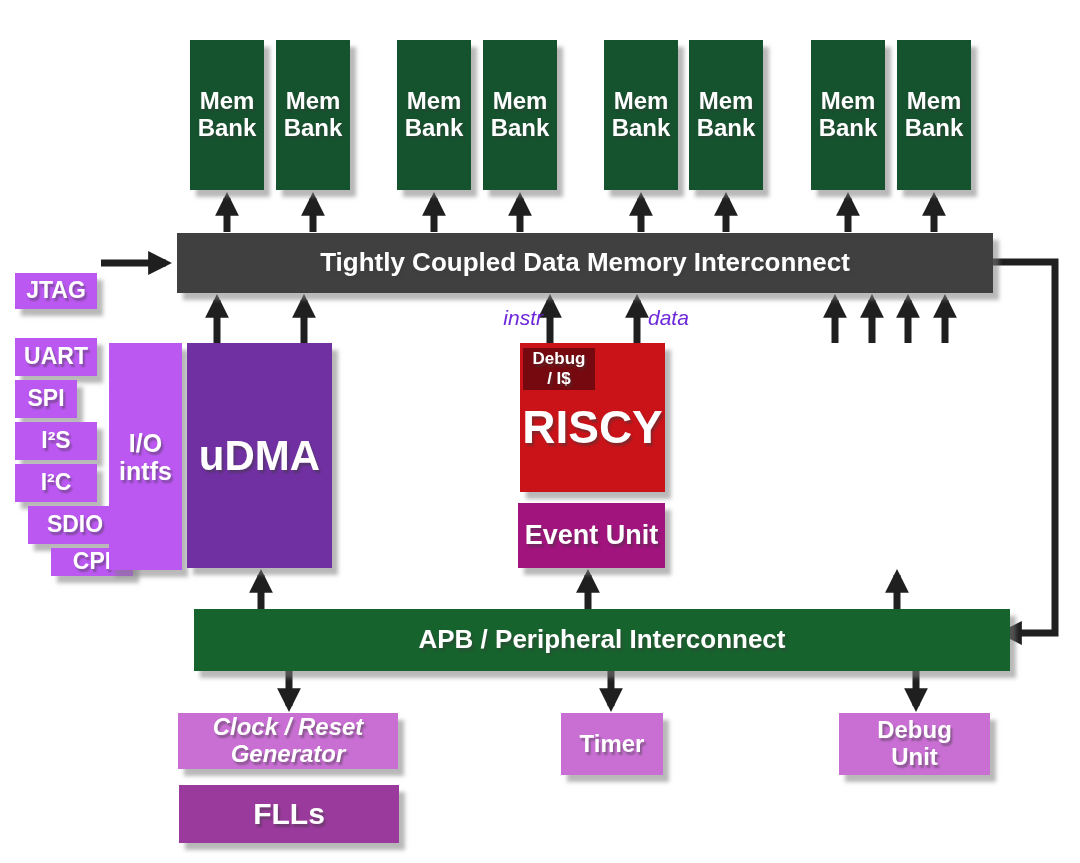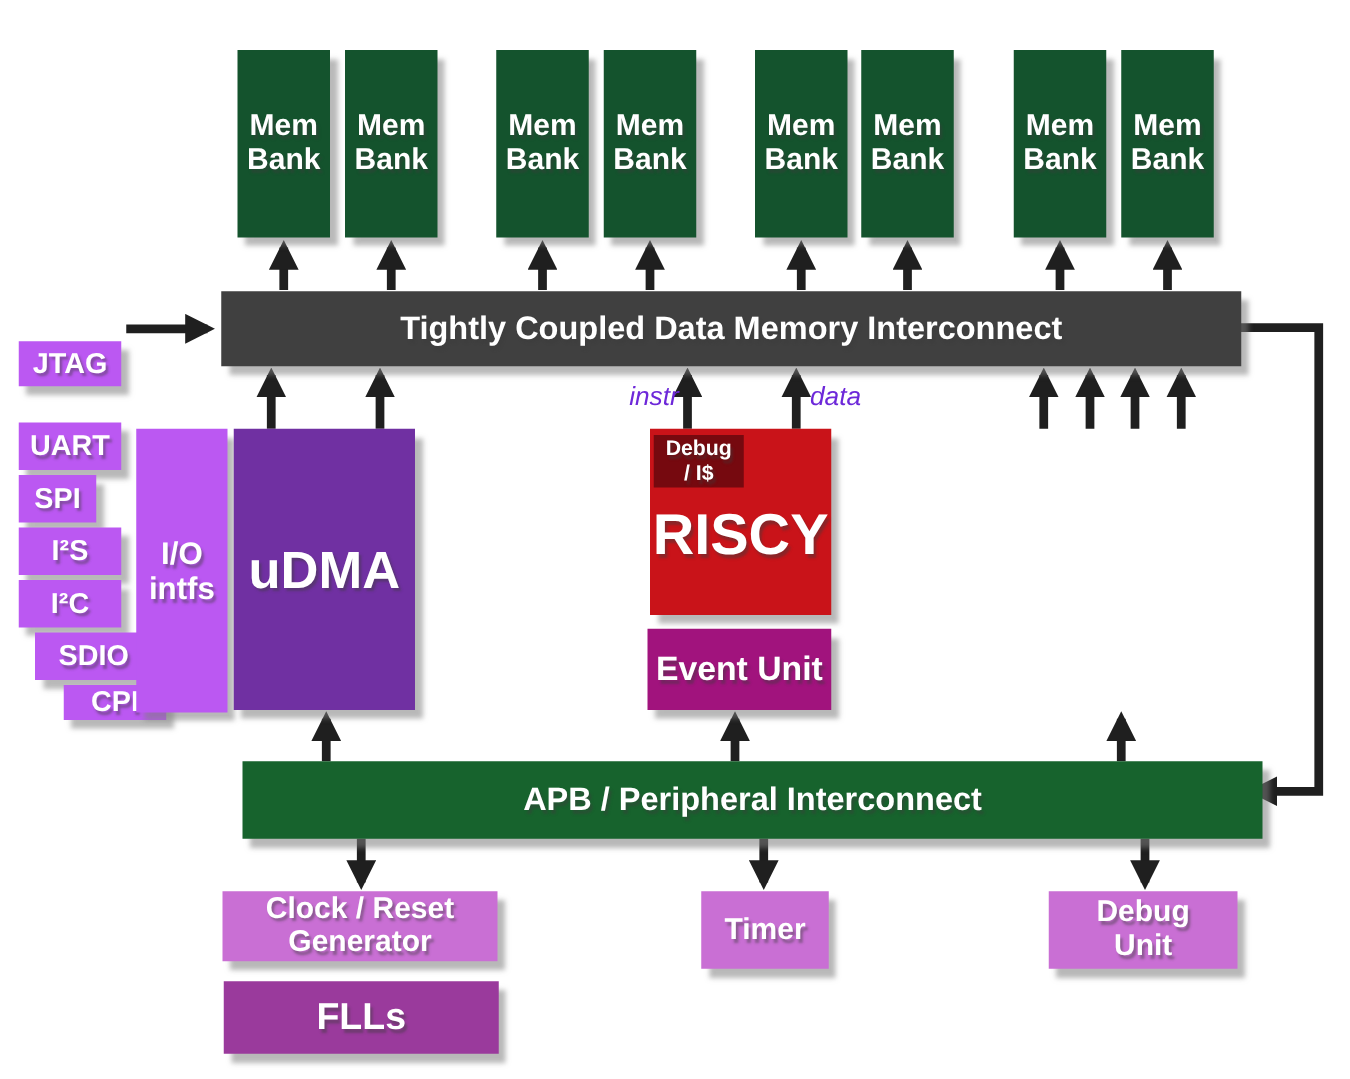--- a/index.html
+++ b/index.html
@@ -168,21 +168,21 @@
 
   <div class="block magenta eventu" style="left:518px;top:503px;width:147px;height:65px;">
     <span class="label">Event Unit</span>
   </div>
 
 
   <div class="block dkgreen bar" style="left:194px;top:609px;width:816px;height:62px;">
     <span class="label">APB / Peripheral Interconnect</span>
   </div>
 
-  <div class="block orchid bottomrow" style="left:178px;top:713px;width:220px;height:56px;">
+  <div class="block orchid bottomrow" style="left:178px;top:713px;width:220px;height:56px;font-style:italic;">
     <span class="label" style="width:180px;">Clock / Reset Generator</span>
   </div>
   <div class="block plum flls" style="left:179px;top:785px;width:220px;height:58px;">
     <span class="label">FLLs</span>
   </div>
   <div class="block orchid bottomrow" style="left:561px;top:713px;width:102px;height:62px;">
     <span class="label">Timer</span>
   </div>
   <div class="block orchid bottomrow" style="left:839px;top:713px;width:151px;height:62px;">
     <span class="label" style="width:90px;">Debug Unit</span>

